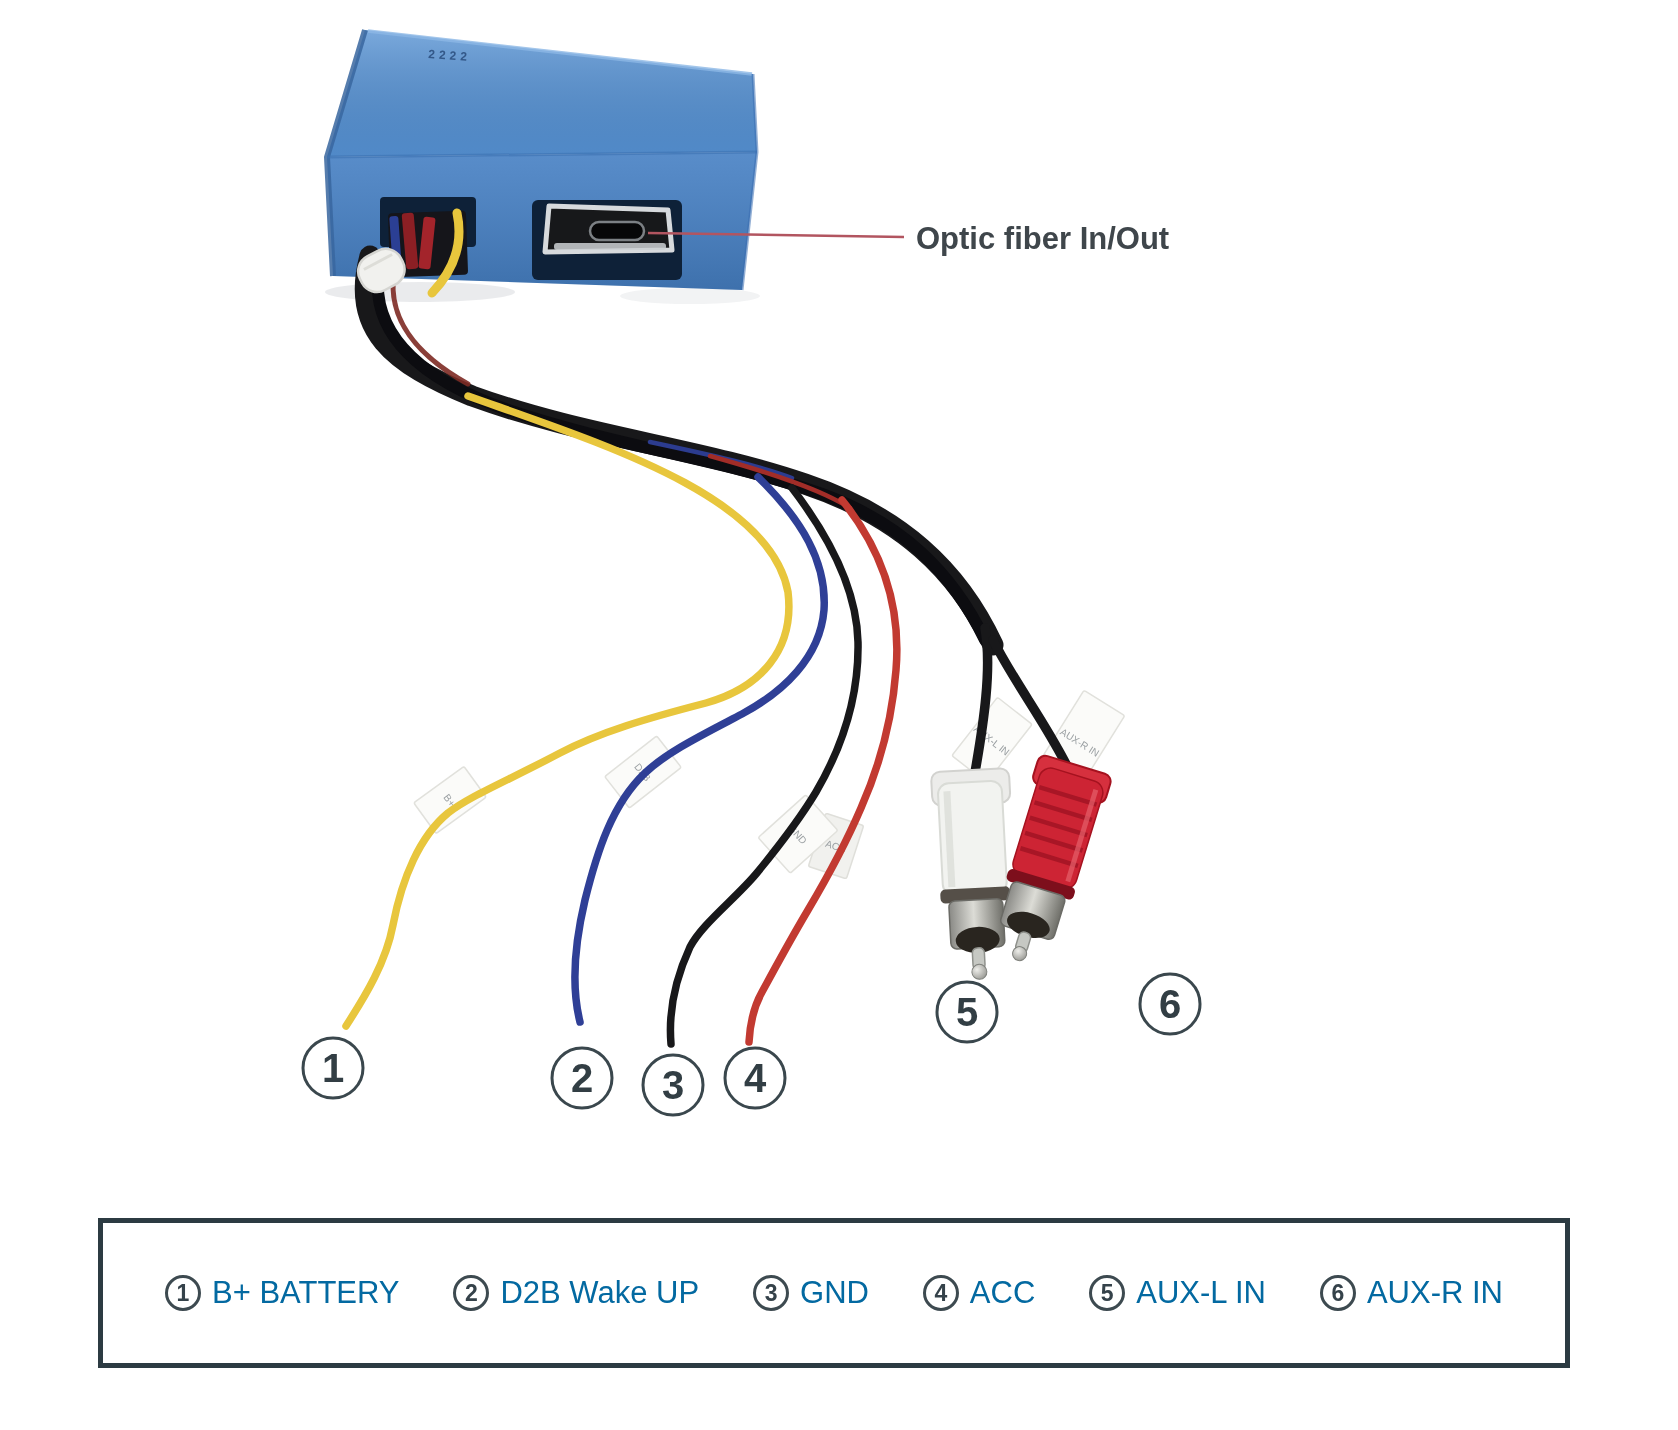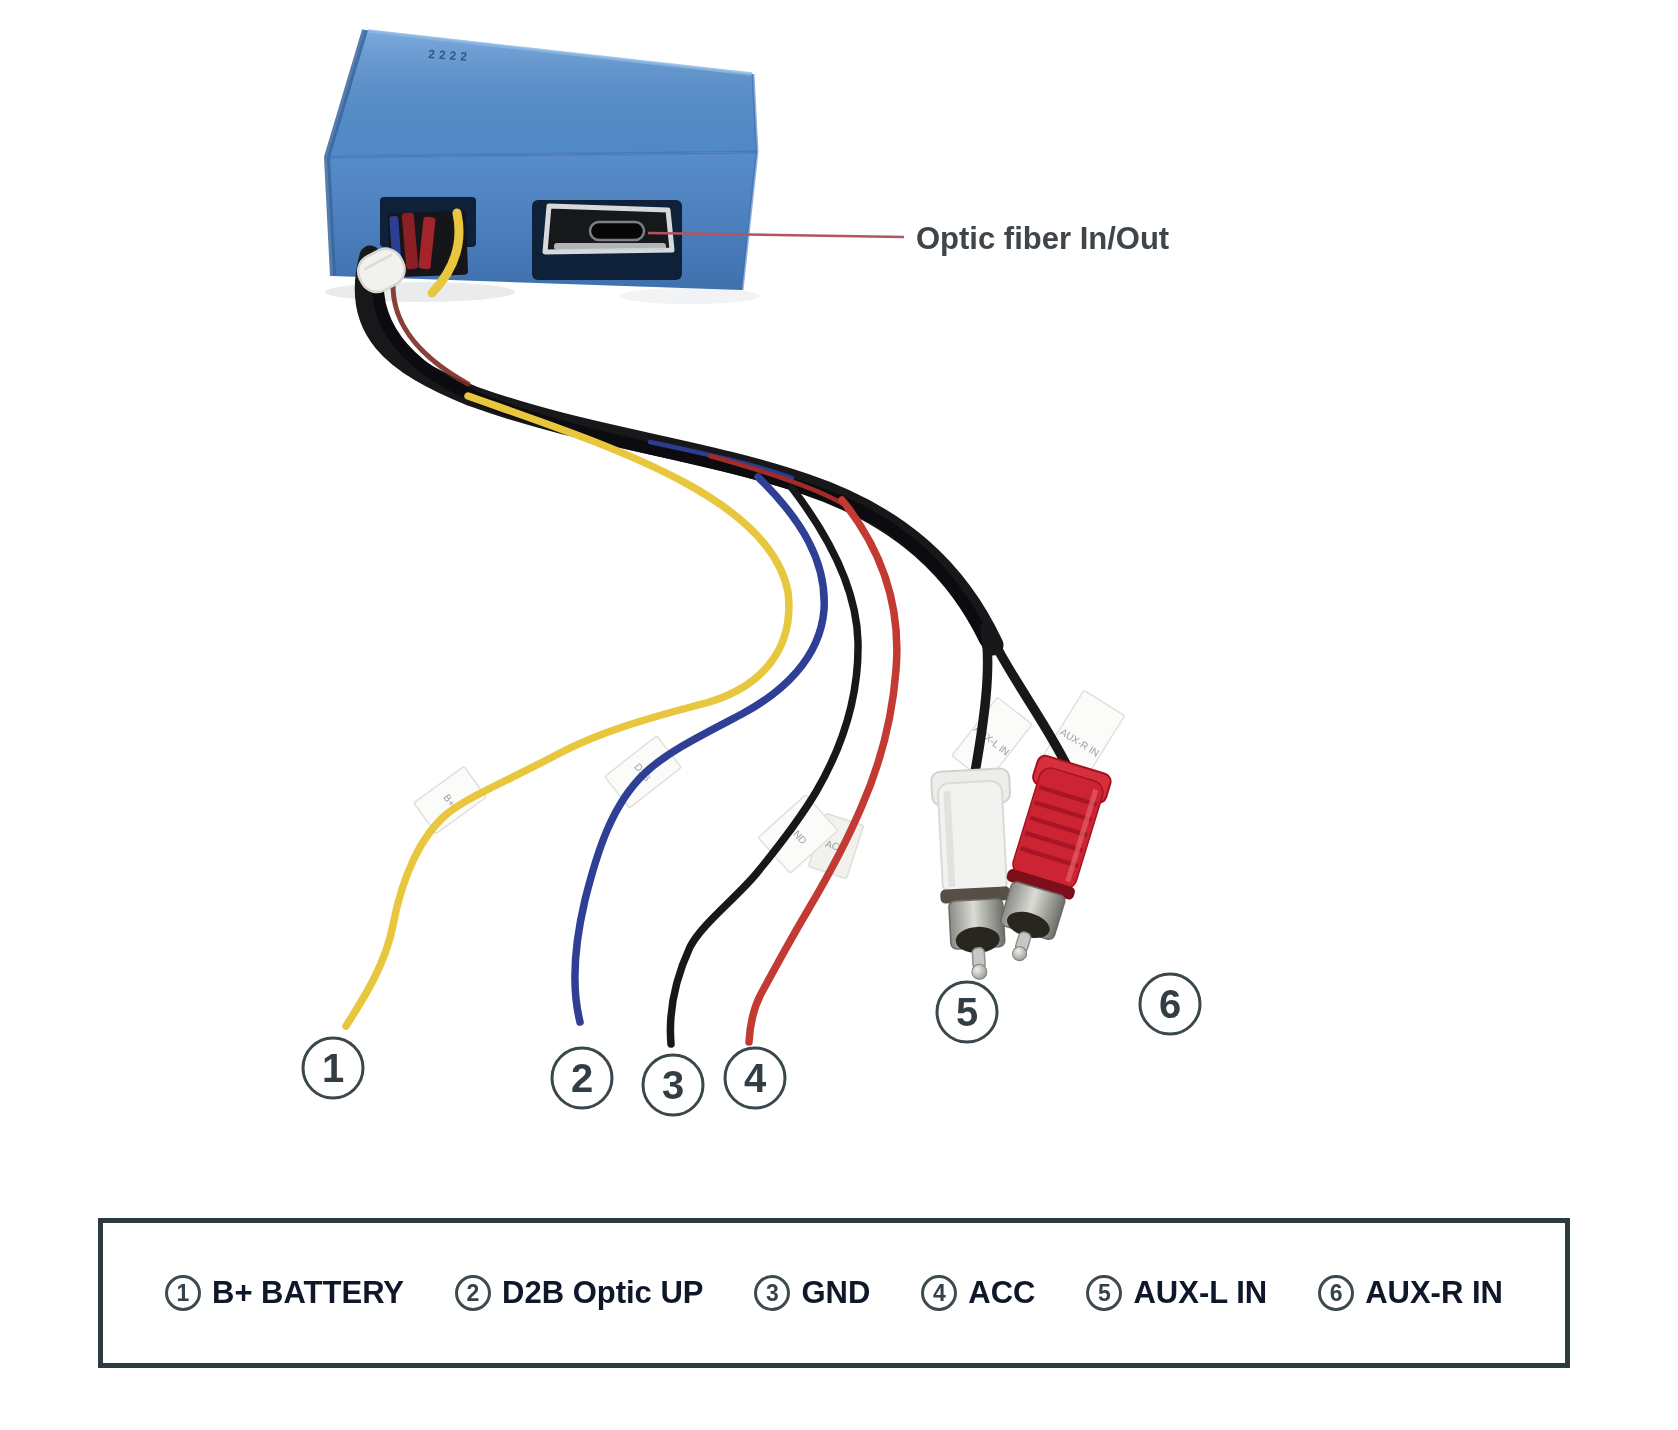--- a/index.html
+++ b/index.html
@@ -9,21 +9,21 @@
   .annot-text{font-family:"Liberation Sans",sans-serif;font-size:31px;font-weight:bold;fill:#3f464b;}
   .mark-text{font-family:"Liberation Sans",sans-serif;font-size:12px;font-weight:bold;fill:#2a4d7d;letter-spacing:4px;opacity:.85;}
   .flag-text{font-family:"Liberation Sans",sans-serif;font-size:10px;fill:#9ba0a3;}
   .callout-digit{font-family:"Liberation Sans",sans-serif;font-size:40px;font-weight:bold;fill:#323e44;text-anchor:middle;}
   .legend{position:absolute;left:98px;top:1218px;width:1472px;height:150px;box-sizing:border-box;
           border:5px solid #2c3b42;background:#ffffff;display:flex;align-items:center;
           justify-content:space-between;padding:0 62px;}
   .legend-item{display:flex;align-items:center;gap:11px;white-space:nowrap;}
   .legend-num{width:36px;height:36px;box-sizing:border-box;border:3px solid #3d4a50;border-radius:50%;
               display:flex;align-items:center;justify-content:center;font-size:23px;font-weight:bold;color:#35424a;}
-  .legend-label{font-size:31px;font-weight:bold;color:#0f172a;}
+  .legend-label{font-size:31px;font-weight:normal;color:#0369a1;}
 </style>
 </head>
 <body>
 
 <div id="page">
 
   <svg id="fig" width="1678" height="1430" viewBox="0 0 1678 1430" xmlns="http://www.w3.org/2000/svg">
     <defs>
       <linearGradient id="topShine" x1="0" y1="0" x2="0" y2="1">
         <stop offset="0" stop-color="#ffffff" stop-opacity="0.22"></stop>
@@ -186,21 +186,21 @@
     </g>
   </svg>
 
   <div class="legend">
     <div class="legend-item">
       <span class="legend-num">1</span>
       <span class="legend-label">B+ BATTERY</span>
     </div>
     <div class="legend-item">
       <span class="legend-num">2</span>
-      <span class="legend-label">D2B Optic UP</span>
+      <span class="legend-label">D2B Wake UP</span>
     </div>
     <div class="legend-item">
       <span class="legend-num">3</span>
       <span class="legend-label">GND</span>
     </div>
     <div class="legend-item">
       <span class="legend-num">4</span>
       <span class="legend-label">ACC</span>
     </div>
     <div class="legend-item">

